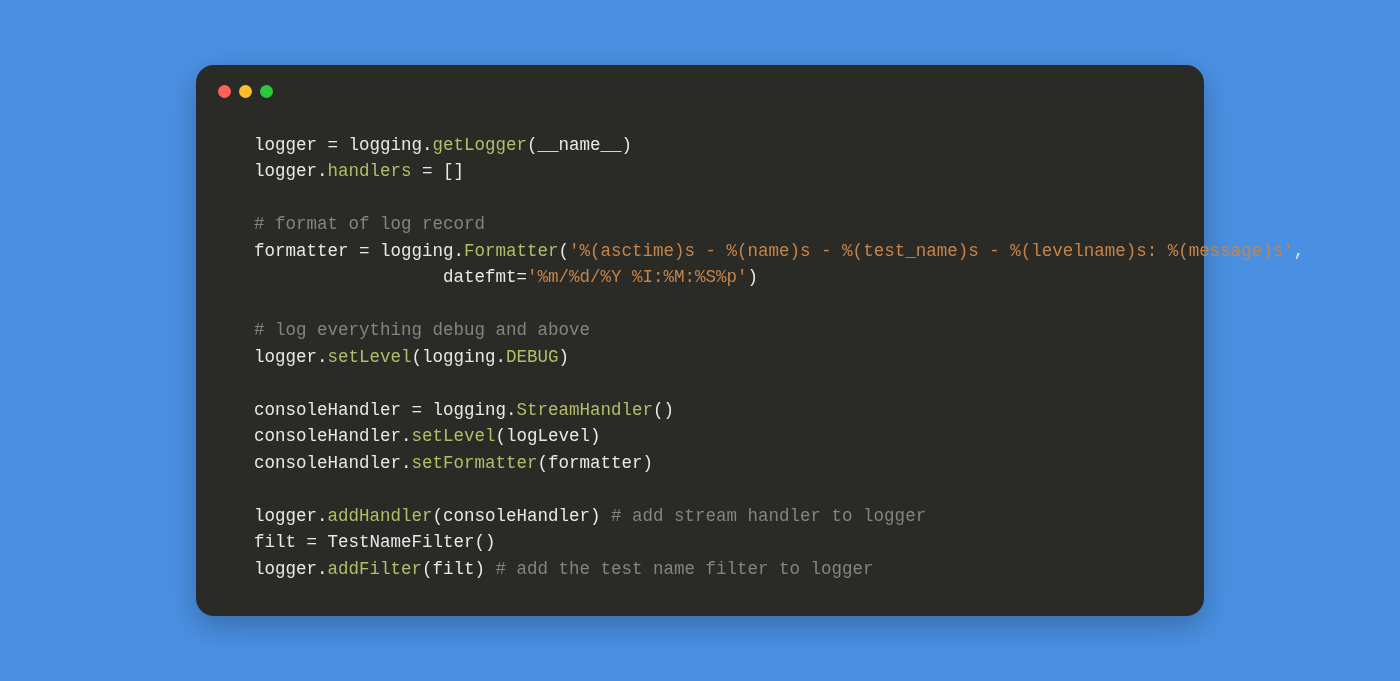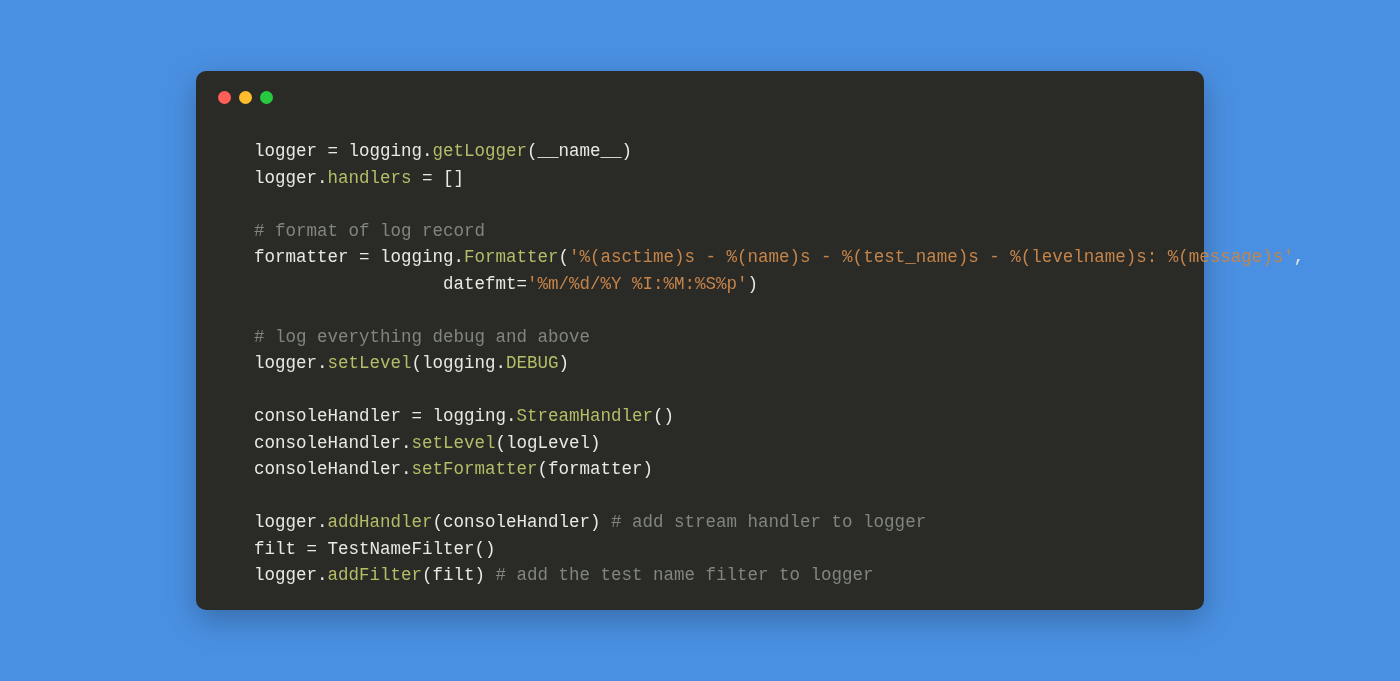--- a/index.html
+++ b/index.html
@@ -5,22 +5,22 @@
     * { margin:0; padding:0; box-sizing:border-box; }
     body {
       width:1400px; height:681px;
       background:#4a90e2;
       display:flex; align-items:center; justify-content:center;
       font-family:ui-monospace,SFMono-Regular,Menlo,Monaco,Consolas,"Liberation Mono","Courier New",monospace;
     }
     .window {
       width:1008px;
       background:#2a2a26;
-      border-radius:10px;
-      padding:20px 0 21px 0;
+      border-radius:18px;
+      padding:20px 0 34px 0;
       box-shadow:0 10px 30px rgba(0,0,0,0.25);
     }
     .titlebar { display:flex; gap:8px; padding:0 0 0 22px; }
     .dot { width:13px; height:13px; border-radius:50%; }
     .red { background:#ff5f56; }
     .yellow { background:#ffbd2e; }
     .green { background:#27c93f; }
     .code {
       font-size:17.5px;
       line-height:26.5px;

